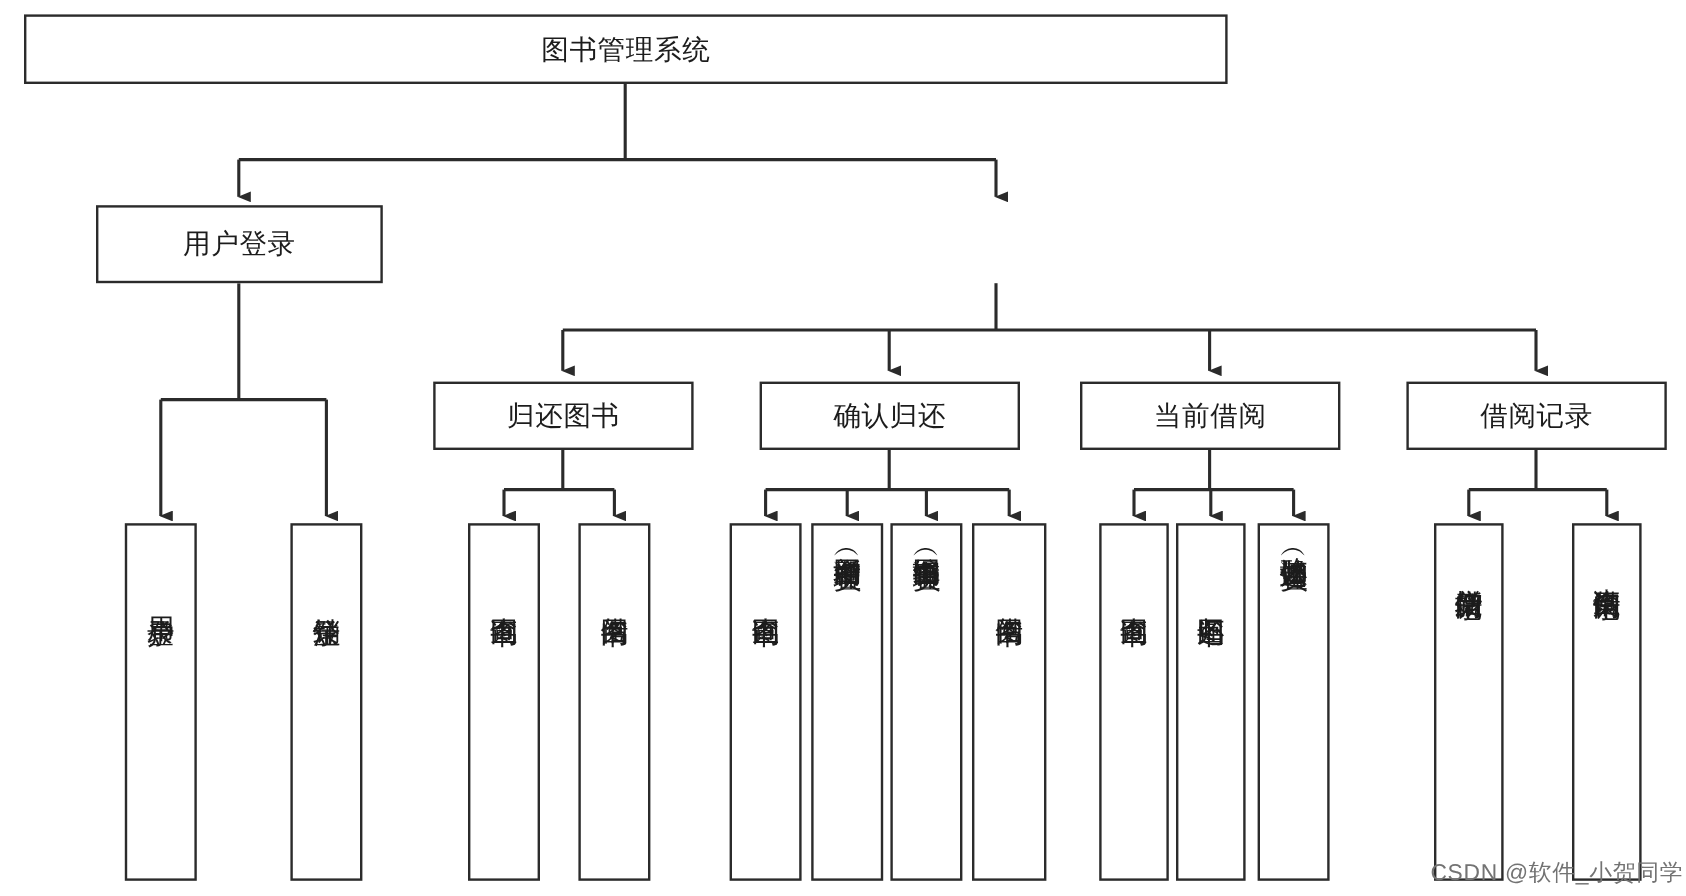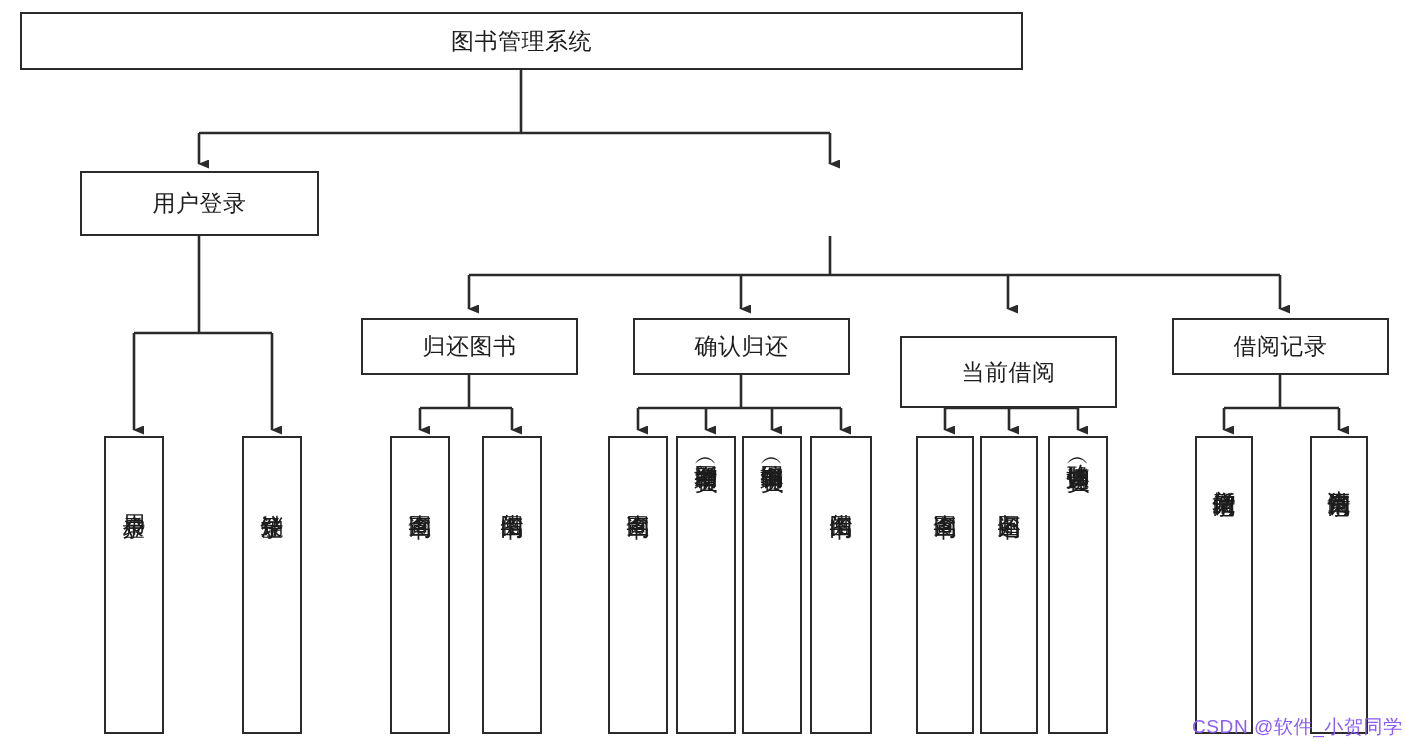--- a/index.html
+++ b/index.html
@@ -49,21 +49,21 @@
     text-orientation: upright;
     font-size: 23px;
     line-height: 1.18;
     letter-spacing: 1px;
     white-space: nowrap;
     color: #1c1c1c;
   }
   .watermark {
     position: absolute;
     font-size: 19px;
-    color: #8b5cf6;
+    color: #737373;
     letter-spacing: 0.6px;
     white-space: nowrap;
   }
 </style>
 </head>
 <body>
 
 <div id="canvas">
 
   <svg class="wires" viewBox="0 0 1405 747" xmlns="http://www.w3.org/2000/svg">
@@ -123,21 +123,21 @@
   <div class="node horiz" style="left:80px; top:171px; width:239px; height:65px;">
     <span>用户登录</span>
   </div>
 
   <div class="node horiz" style="left:361px; top:318px; width:217px; height:57px;">
     <span>归还图书</span>
   </div>
   <div class="node horiz" style="left:633px; top:318px; width:217px; height:57px;">
     <span>确认归还</span>
   </div>
-  <div class="node horiz" style="left:900px; top:336px; width:217px; height:72px;">
+  <div class="node horiz" style="left:900px; top:318px; width:217px; height:57px;">
     <span>当前借阅</span>
   </div>
   <div class="node horiz" style="left:1172px; top:318px; width:217px; height:57px;">
     <span>借阅记录</span>
   </div>
 
   <div class="node vert" style="left:104px; top:436px; width:60px; height:298px; padding-top:58px;">
     <span class="vlabel">用户登录</span>
   </div>
   <div class="node vert" style="left:242px; top:436px; width:60px; height:298px; padding-top:58px;">

